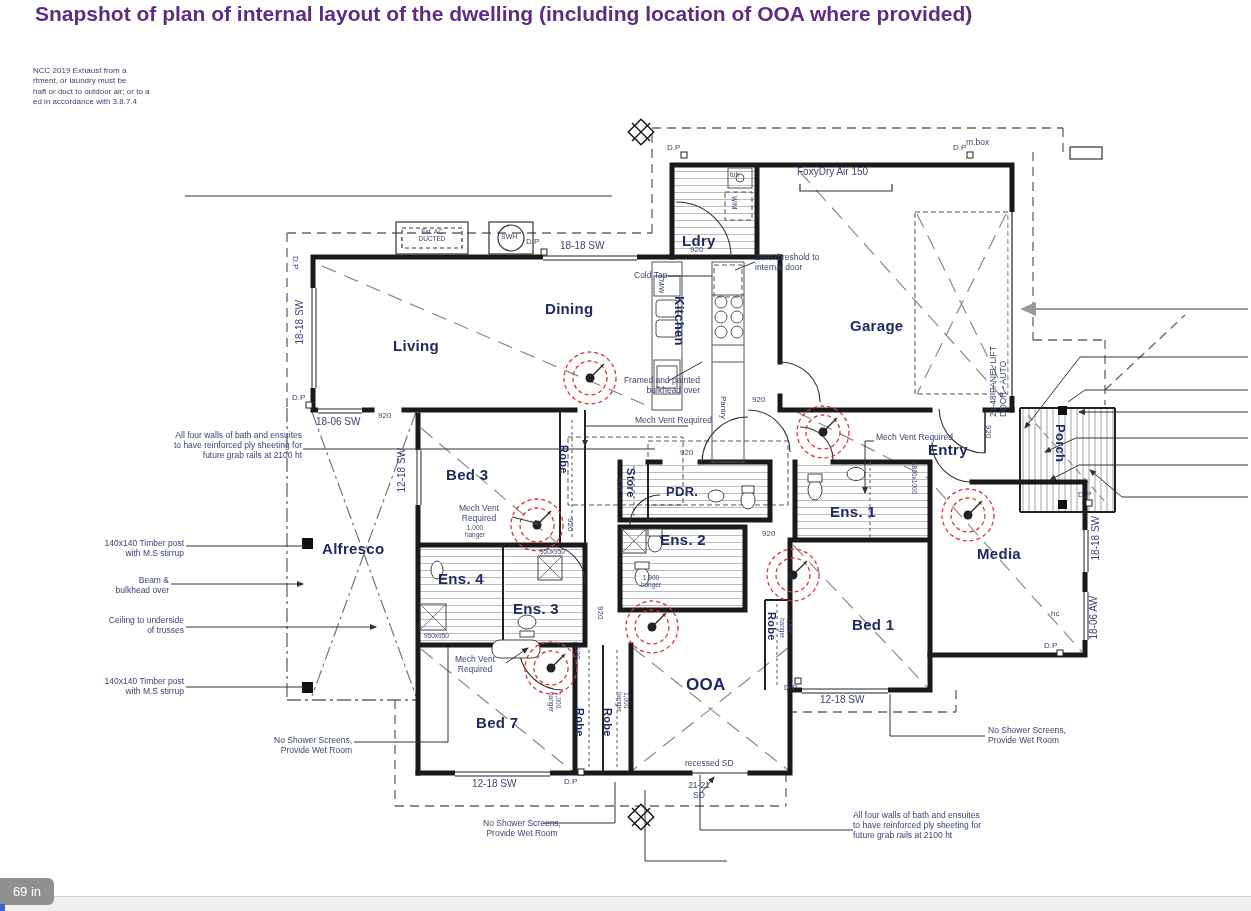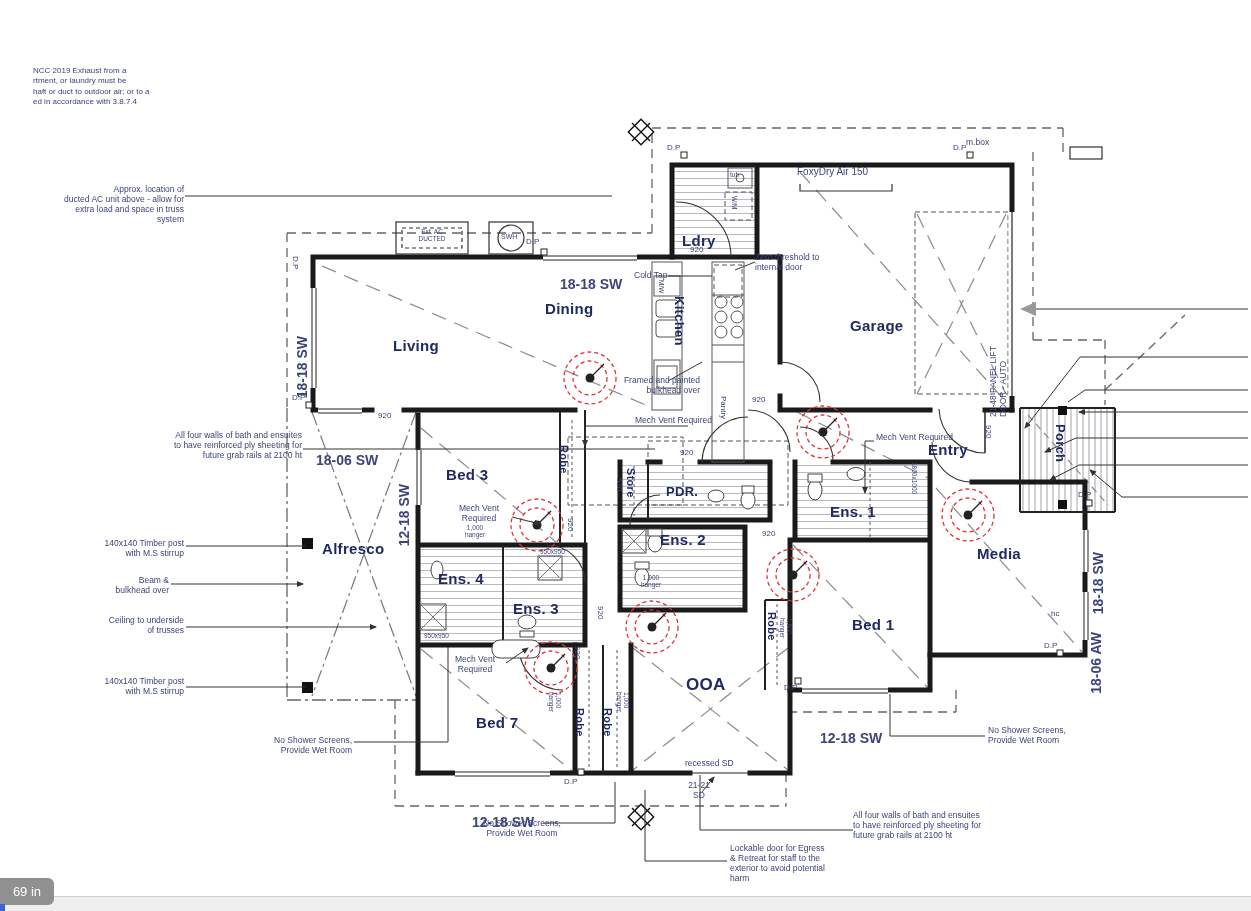--- a/index.html
+++ b/index.html
@@ -8,32 +8,33 @@
   .title{position:absolute;left:35px;top:2px;font-size:21px;font-weight:bold;color:#5e2c84;}
   .note{position:absolute;color:#3b437a;font-size:8px;line-height:1.3;white-space:pre-line;}
   .lbl{position:absolute;color:#1f2a63;font-weight:bold;font-size:15px;letter-spacing:.3px;}
   .lg{font-size:17px}.md{font-size:13px}.sm{font-size:11px}
   .vert{writing-mode:vertical-rl;}
   .vup{writing-mode:vertical-rl;transform:rotate(180deg);}
   .ann{position:absolute;color:#3c4479;font-size:8.5px;line-height:1.18;white-space:pre-line;}
   .r{text-align:right}.c{text-align:center}
   .dim{position:absolute;color:#3c4479;font-size:8px;line-height:1.1;white-space:pre-line;}
   .tiny{font-size:6.5px;}
-  .win{position:absolute;color:#3c4479;font-size:14px;font-weight:bold;margin-top:36px;}
+  .win{position:absolute;color:#3c4479;font-size:10px;font-weight:normal;}
   svg{position:absolute;left:0;top:0;}
   .scrollbar{position:absolute;left:0;top:896px;width:1251px;height:15px;background:#efefef;border-top:1px solid #cfcfcf;}
   .badge{position:absolute;left:0;top:878px;width:54px;height:27px;background:#909090;color:#fff;
          font-size:13px;line-height:27px;text-align:center;border-radius:0 6px 6px 0;}
   .bluedot{position:absolute;left:0;top:904px;width:5px;height:7px;background:#3b63c9;}
 </style>
 </head>
 <body>
 
 <div id="stage">
 
+  <div class="title">Snapshot of plan of internal layout of the dwelling (including location of OOA where provided)</div>
   <div class="note" style="left:33px;top:66px;">NCC 2019 Exhaust from a
 rtment, or laundry must be
 haft or duct to outdoor air; or to a
 ed in accordance with 3.8.7.4</div>
 
   <svg width="1251" height="911" viewBox="0 0 1251 911">
     <defs>
       <pattern id="hz" width="6" height="7" patternUnits="userSpaceOnUse">
         <path d="M0 3.5 H6" stroke="#a8a8b4" stroke-width="0.8"></path>
       </pattern>
@@ -317,47 +318,40 @@
   <div class="lbl md" style="left:666px;top:484px;">PDR.</div>
   <div class="lbl lg" style="left:686px;top:675px;">OOA</div>
   <div class="lbl" style="left:322px;top:540px;">Alfresco</div>
   <div class="lbl vert sm" style="left:625px;top:468px;">Store</div>
   <div class="lbl vert sm" style="left:558px;top:445px;">Robe</div>
   <div class="lbl vert sm" style="left:766px;top:612px;">Robe</div>
   <div class="lbl vert sm" style="left:574px;top:708px;">Robe</div>
   <div class="lbl vert sm" style="left:602px;top:708px;">Robe</div>
   <div class="dim vert" style="left:718px;top:396px;">Pantry</div>
 
-  <div class="ann r" style="left:58px;top:184px;width:126px;">Approx. location of
-ducted AC unit above - allow for
-extra load and space in truss system</div>
   <div class="ann r" style="left:88px;top:430px;width:214px;">All four walls of bath and ensuites
 to have reinforced ply sheeting for
 future grab rails at 2100 ht</div>
   <div class="ann r" style="left:60px;top:538px;width:124px;">140x140 Timber post
 with M.S stirrup</div>
   <div class="ann r" style="left:96px;top:575px;width:73px;text-align:right;">Beam &amp;
 bulkhead over</div>
   <div class="ann r" style="left:60px;top:615px;width:124px;">Ceiling to underside
 of trusses</div>
   <div class="ann r" style="left:60px;top:676px;width:124px;">140x140 Timber post
 with M.S stirrup</div>
   <div class="ann r" style="left:252px;top:735px;width:100px;">No Shower Screens,
 Provide Wet Room</div>
   <div class="ann c" style="left:468px;top:818px;width:108px;">No Shower Screens,
 Provide Wet Room</div>
   <div class="ann" style="left:988px;top:725px;width:102px;">No Shower Screens,
 Provide Wet Room</div>
   <div class="ann" style="left:853px;top:810px;width:152px;">All four walls of bath and ensuites
 to have reinforced ply sheeting for
 future grab rails at 2100 ht</div>
-  <div class="ann" style="left:730px;top:843px;width:122px;">Lockable door for Egress
-&amp; Retreat for staff to the
-exterior to avoid potential
-harm</div>
   <div class="ann" style="left:635px;top:415px;">Mech Vent Required</div>
   <div class="ann" style="left:876px;top:432px;">Mech Vent Required</div>
   <div class="ann c" style="left:448px;top:503px;width:62px;">Mech Vent
 Required</div>
   <div class="ann c" style="left:444px;top:654px;width:62px;">Mech Vent
 Required</div>
   <div class="ann" style="left:755px;top:252px;width:84px;">Zero threshold to
 internal door</div>
   <div class="ann" style="left:634px;top:270px;">Cold Tap</div>
   <div class="ann r" style="left:608px;top:375px;width:92px;">Framed and painted

